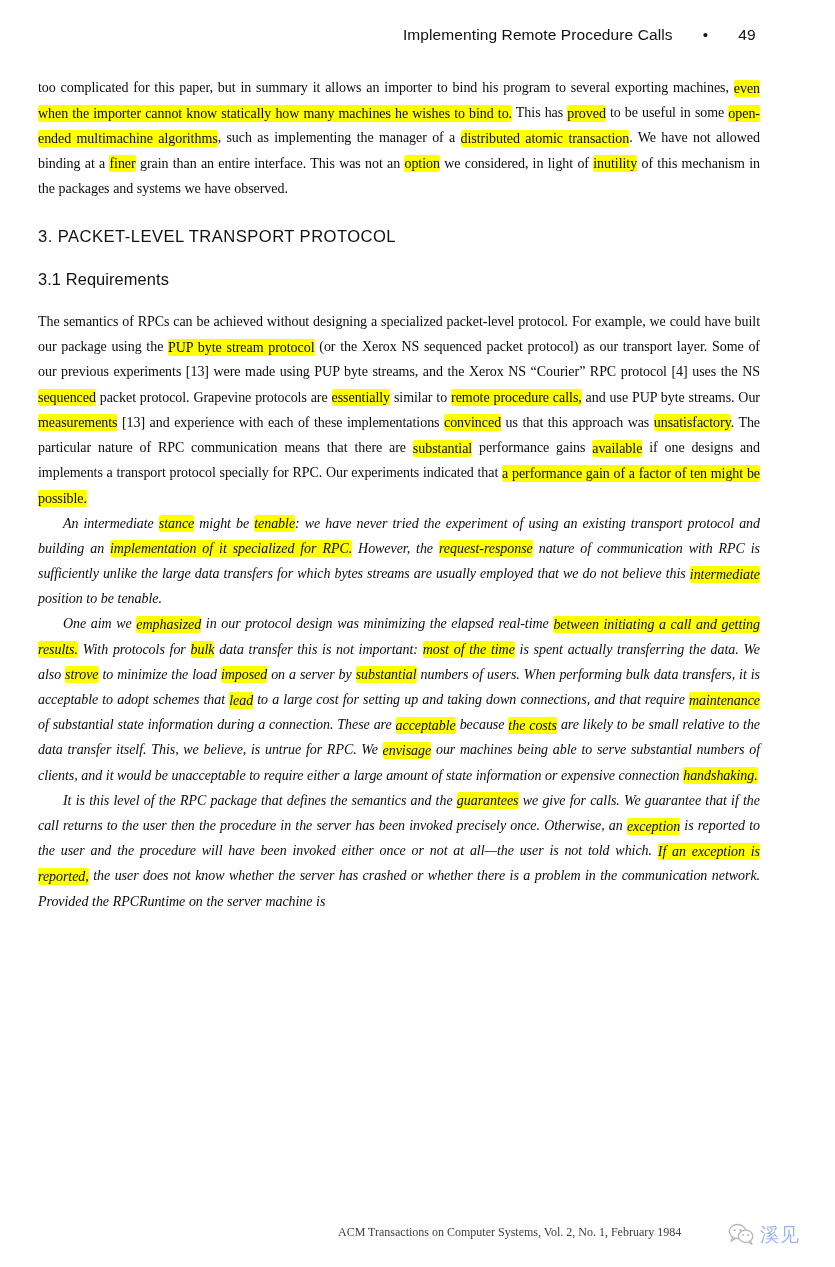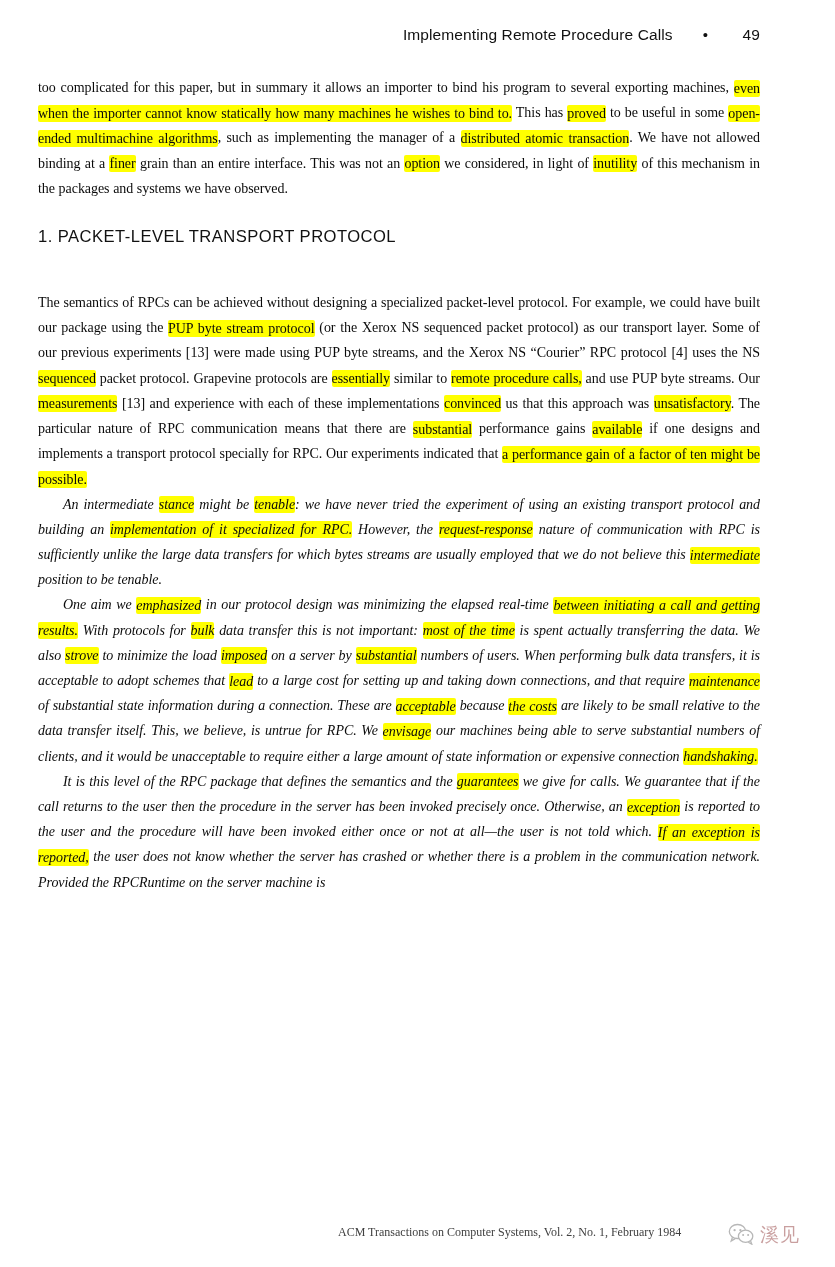--- a/index.html
+++ b/index.html
@@ -37,21 +37,21 @@
   .rh-sep {
     display: inline-block;
     margin: 0 26px 0 30px;
     font-size: 15px;
     line-height: 1;
     transform: translateY(-1px);
   }
   .rh-page {
     display: inline-block;
     min-width: 26px;
-    text-align: right;
+    text-align: center;
   }
 
   
   .column {
     position: absolute;
     left: 38px;
     top: 75px;
     width: 722px;
   }
 
@@ -130,21 +130,21 @@
   }
   .wm-logo {
     width: 26px;
     height: 22px;
     position: relative;
     flex: 0 0 auto;
   }
   .wm-text {
     font-family: "Liberation Serif", "DejaVu Serif", serif;
     font-size: 19px;
-    color: #7f1d1d;
+    color: #1d4ed8;
     letter-spacing: 1px;
     line-height: 1;
     text-align: center;
   }
 </style>
 </head>
 <body>
 
 <div class="page">
 
@@ -153,24 +153,25 @@
     <span class="rh-sep">•</span>
     <span class="rh-page">49</span>
   </div>
 
   <div class="column">
 
     <p class="body">too complicated for this paper, but in summary it allows an importer to bind his program to several exporting machines, <mark class="hl">even when the importer cannot know statically how many machines he wishes to bind to.</mark> This has <mark class="hl">proved</mark> to be useful in some <mark class="hl">open-ended multimachine algorithms</mark>, such as implementing the manager of a <mark class="hl">distributed atomic transaction</mark>. We have not allowed binding at a <mark class="hl">finer</mark> grain than an entire interface. This was not an <mark class="hl">option</mark> we considered, in light of <mark class="hl">inutility</mark> of this mechanism in the packages and systems we have observed.</p>
 
     <div class="gap-before-sec"></div>
 
-    <h2 class="sec">1.  PACKET-LEVEL  TRANSPORT  PROTOCOL</h2>
+    <h2 class="sec">3.  PACKET-LEVEL  TRANSPORT  PROTOCOL</h2>
 
     <div class="gap-after-sec"></div>
 
+    <h3 class="subsec">3.1  Requirements</h3>
 
     <div class="gap-after-sub"></div>
 
     <p class="body">The semantics of RPCs can be achieved without designing a specialized packet-level protocol. For example, we could have built our package using the <mark class="hl">PUP byte stream protocol</mark> (or the Xerox NS sequenced packet protocol) as our transport layer. Some of our previous experiments [13] were made using PUP byte streams, and the Xerox NS “Courier” RPC protocol [4] uses the NS <mark class="hl">sequenced</mark> packet protocol. Grapevine protocols are <mark class="hl">essentially</mark> similar to <mark class="hl">remote procedure calls,</mark> and use PUP byte streams. Our <mark class="hl">measurements</mark> [13] and experience with each of these implementations <mark class="hl">convinced</mark> us that this approach was <mark class="hl">unsatisfactory</mark>. The particular nature of RPC communication means that there are <mark class="hl">substantial</mark> performance gains <mark class="hl">available</mark> if one designs and implements a transport protocol specially for RPC. Our experiments indicated that <mark class="hl">a performance gain of a factor of ten might be possible.</mark></p>
 
     <p class="body indent">An intermediate <mark class="hl">stance</mark> might be <mark class="hl">tenable</mark>: we have never tried the experiment of using an existing transport protocol and building an <mark class="hl">implementation of it specialized for RPC.</mark> However, the <mark class="hl">request-response</mark> nature of communication with RPC is sufficiently unlike the large data transfers for which bytes streams are usually employed that we do not believe this <mark class="hl">intermediate</mark> position to be tenable.</p>
 
     <p class="body indent">One aim we <mark class="hl">emphasized</mark> in our protocol design was minimizing the elapsed real-time <mark class="hl">between initiating a call and getting results.</mark> With protocols for <mark class="hl">bulk</mark> data transfer this is not important: <mark class="hl">most of the time</mark> is spent actually transferring the data. We also <mark class="hl">strove</mark> to minimize the load <mark class="hl">imposed</mark> on a server by <mark class="hl">substantial</mark> numbers of users. When performing bulk data transfers, it is acceptable to adopt schemes that <mark class="hl">lead</mark> to a large cost for setting up and taking down connections, and that require <mark class="hl">maintenance</mark> of substantial state information during a connection. These are <mark class="hl">acceptable</mark> because <mark class="hl">the costs</mark> are likely to be small relative to the data transfer itself. This, we believe, is untrue for RPC. We <mark class="hl">envisage</mark> our machines being able to serve substantial numbers of clients, and it would be unacceptable to require either a large amount of state information or expensive connection <mark class="hl">handshaking.</mark></p>
 
     <p class="body indent">It is this level of the RPC package that defines the semantics and the <mark class="hl">guarantees</mark> we give for calls. We guarantee that if the call returns to the user then the procedure in the server has been invoked precisely once. Otherwise, an <mark class="hl">exception</mark> is reported to the user and the procedure will have been invoked either once or not at all—the user is not told which. <mark class="hl">If an exception is reported,</mark> the user does not know whether the server has crashed or whether there is a problem in the communication network. Provided the RPCRuntime on the server machine is</p>

